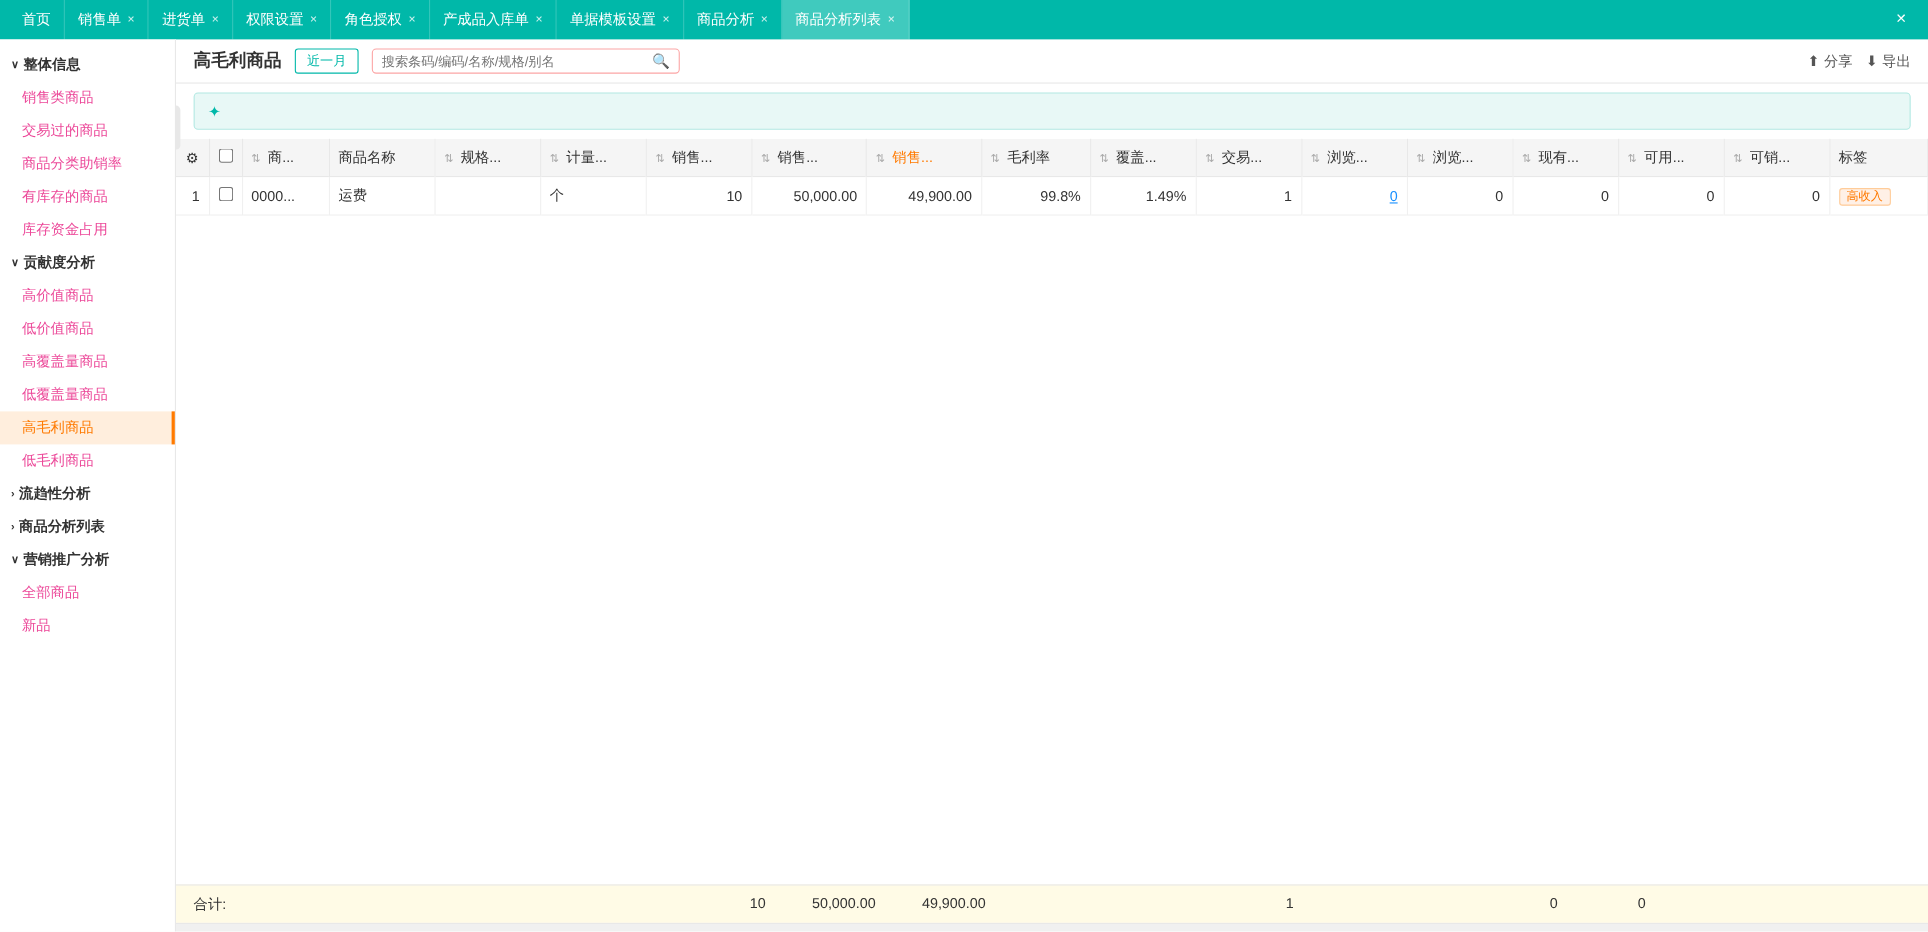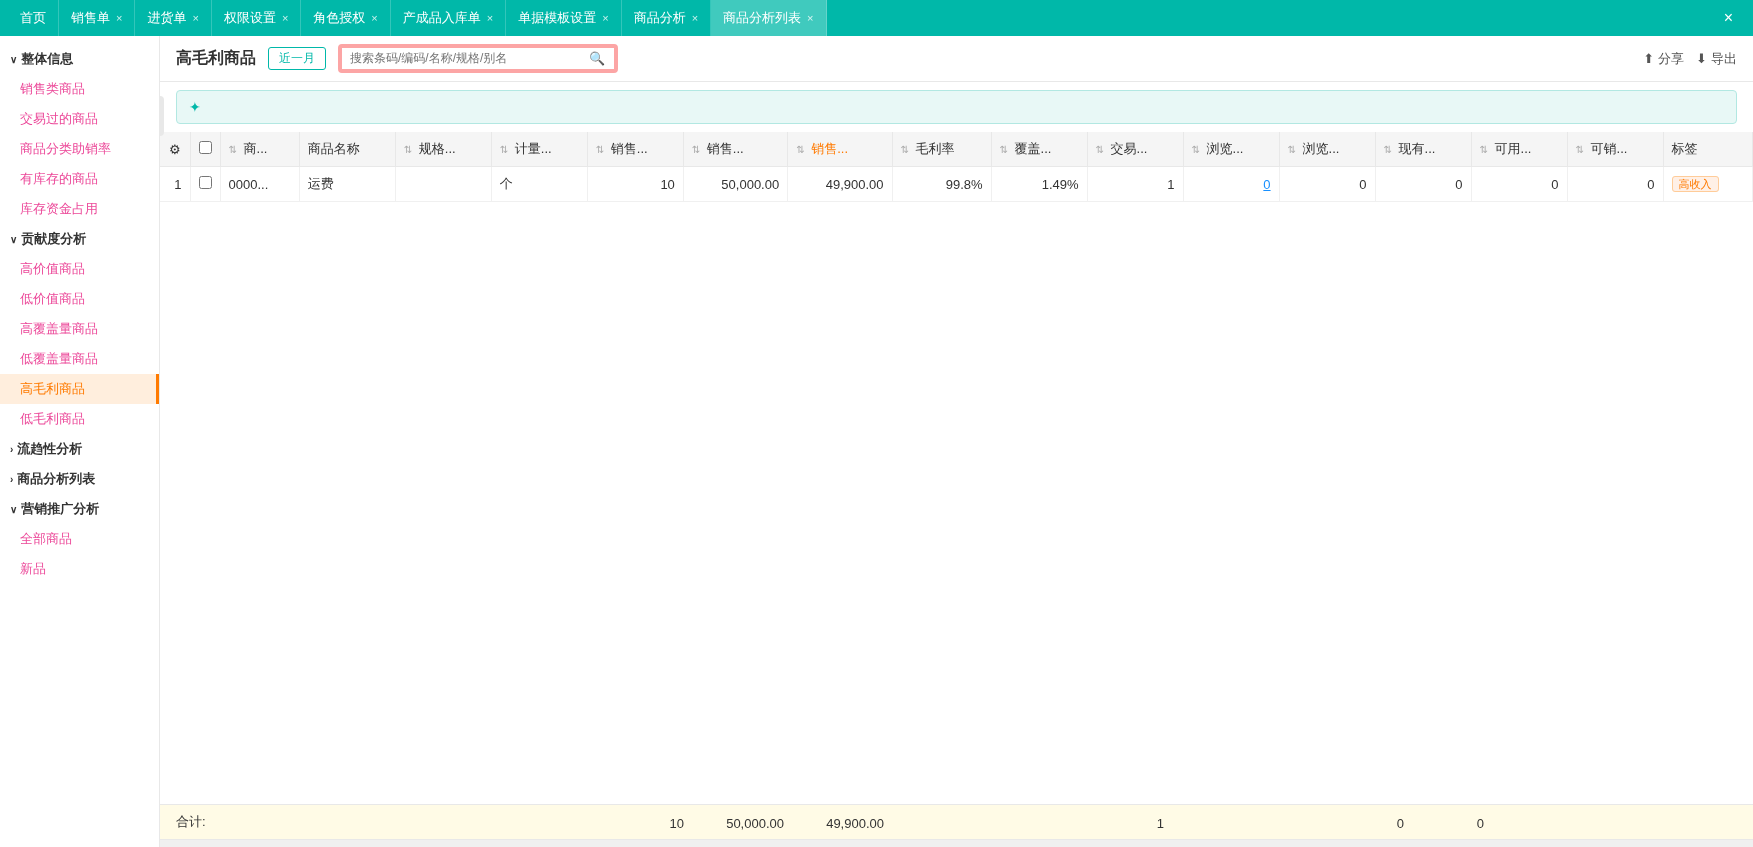--- a/index.html
+++ b/index.html
@@ -127,22 +127,22 @@
       background: #fff;
       border: 1px solid #00b8a9;
       color: #00b8a9;
       padding: 2px 10px;
       border-radius: 3px;
       cursor: pointer;
       font-size: 12px;
     }
     .search-box {
       display: flex;
-      align-items: flex-start;
-      border: 4px solid #fca5a5;
+      align-items: flex-end;
+      border: 1px solid #fca5a5;
       border-radius: 4px;
       padding: 3px 8px;
       flex: 1;
       max-width: 280px;
       gap: 33px;
     }
     .search-box input {
       border: none;
       outline: none;
       font-size: 12px;
@@ -230,26 +230,26 @@
       border-radius: 3px;
       padding: 1px 6px;
       font-size: 11px;
     }
 
     
     .footer-total {
       background: #fffbe6;
       border-top: 1px solid #e8e8e8;
       display: flex;
-      align-items: flex-end;
+      align-items: flex-start;
       padding: 8px 16px;
       font-size: 12px;
       color: #333;
       flex-shrink: 0;
-      gap: 0;
+      gap: 12px;
     }
     .footer-total .total-label {
       width: 180px;
       flex-shrink: 0;
     }
     .footer-val {
       min-width: 80px;
       text-align: right;
       padding-right: 12px;
     }

